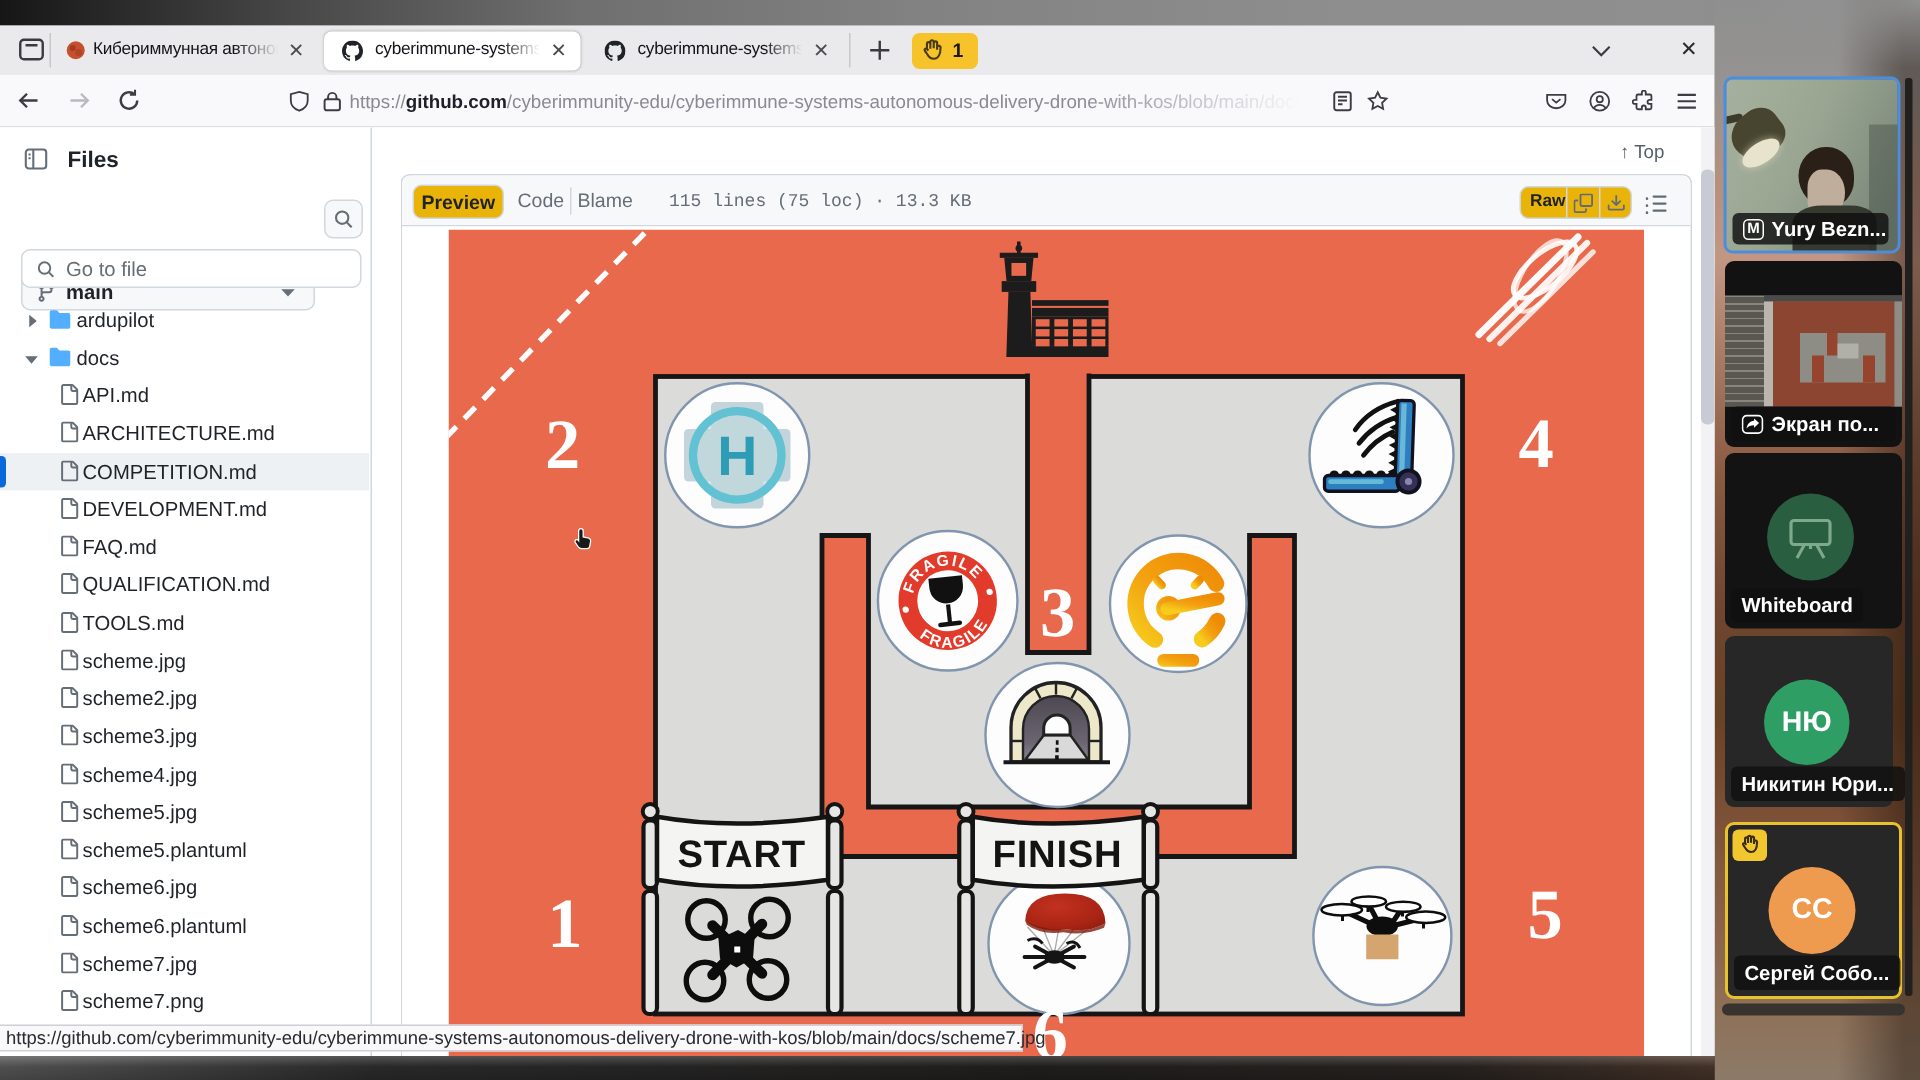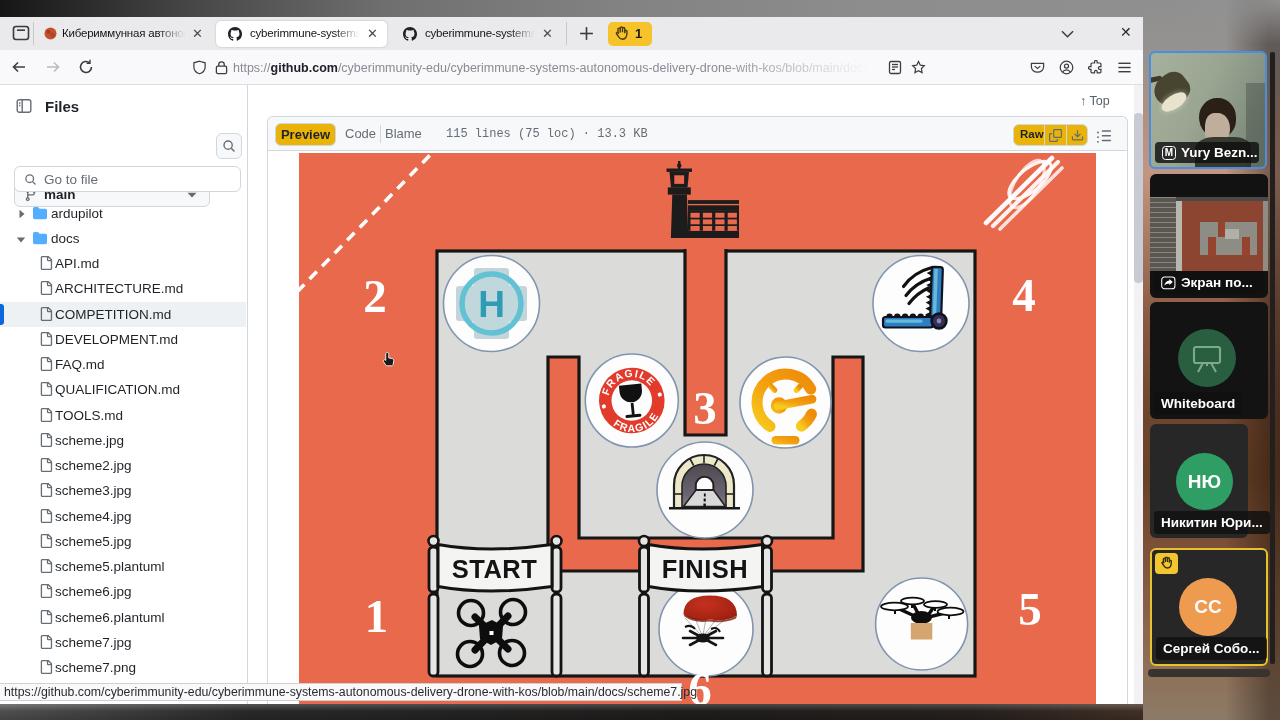--- a/index.html
+++ b/index.html
@@ -566,21 +566,21 @@
       <div class="avcirc" style="left:28px;top:27px;width:58px;height:58px;background:#2a5e41"></div>
       <svg class="abs" style="left:40px;top:42px" width="34" height="30" viewBox="0 0 34 30" fill="none" stroke="#7fa98b" stroke-width="2.1">
           <rect x="4" y="3" width="26" height="16" rx="2"></rect>
           <line x1="17" y1="19" x2="17" y2="22"></line>
           <line x1="13" y1="19" x2="8" y2="28"></line>
           <line x1="21" y1="19" x2="26" y2="28"></line>
         </svg>
       <div class="tlabel">Whiteboard</div>
     </div>
 
-    <div class="tile" style="top:424px;height:114px;width:98px;background:#272727">
+    <div class="tile" style="top:424px;height:114px;width:112px;background:#272727">
       <div class="avcirc" style="left:26px;top:29px;width:57px;height:57px;background:#2f9e64">НЮ</div>
       <div class="tlabel">Никитин Юри...</div>
     </div>
 
     <div class="tile" style="top:548px;height:118px;border:2.5px solid #e6c22d;width:118px;background:#272727">
       <div class="abs" style="left:3px;top:3px;width:23px;height:21px;background:#f2c62e;border-radius:4px"></div>
       <svg class="abs" style="left:7px;top:5px" width="15" height="16" viewBox="0 0 24 24" fill="none" stroke="#3a2d0a" stroke-width="2.2">
           <path d="M7 11.5V6a1.6 1.6 0 0 1 3.2 0v4.5M10.2 10V4.2a1.6 1.6 0 0 1 3.2 0V10M13.4 10.2V5.2a1.6 1.6 0 0 1 3.2 0v6.3M16.6 9.1a1.6 1.6 0 0 1 3.2.7c0 6-2.3 10.2-6.4 10.2-3.2 0-4.4-1.3-5.8-3.8L5 12.4c-.9-1.5 1.2-2.8 2.3-1.4l1 1.4"></path>
         </svg>
       <div class="avcirc" style="left:27px;top:28px;width:58px;height:58px;background:#ee9b50">СС</div>

